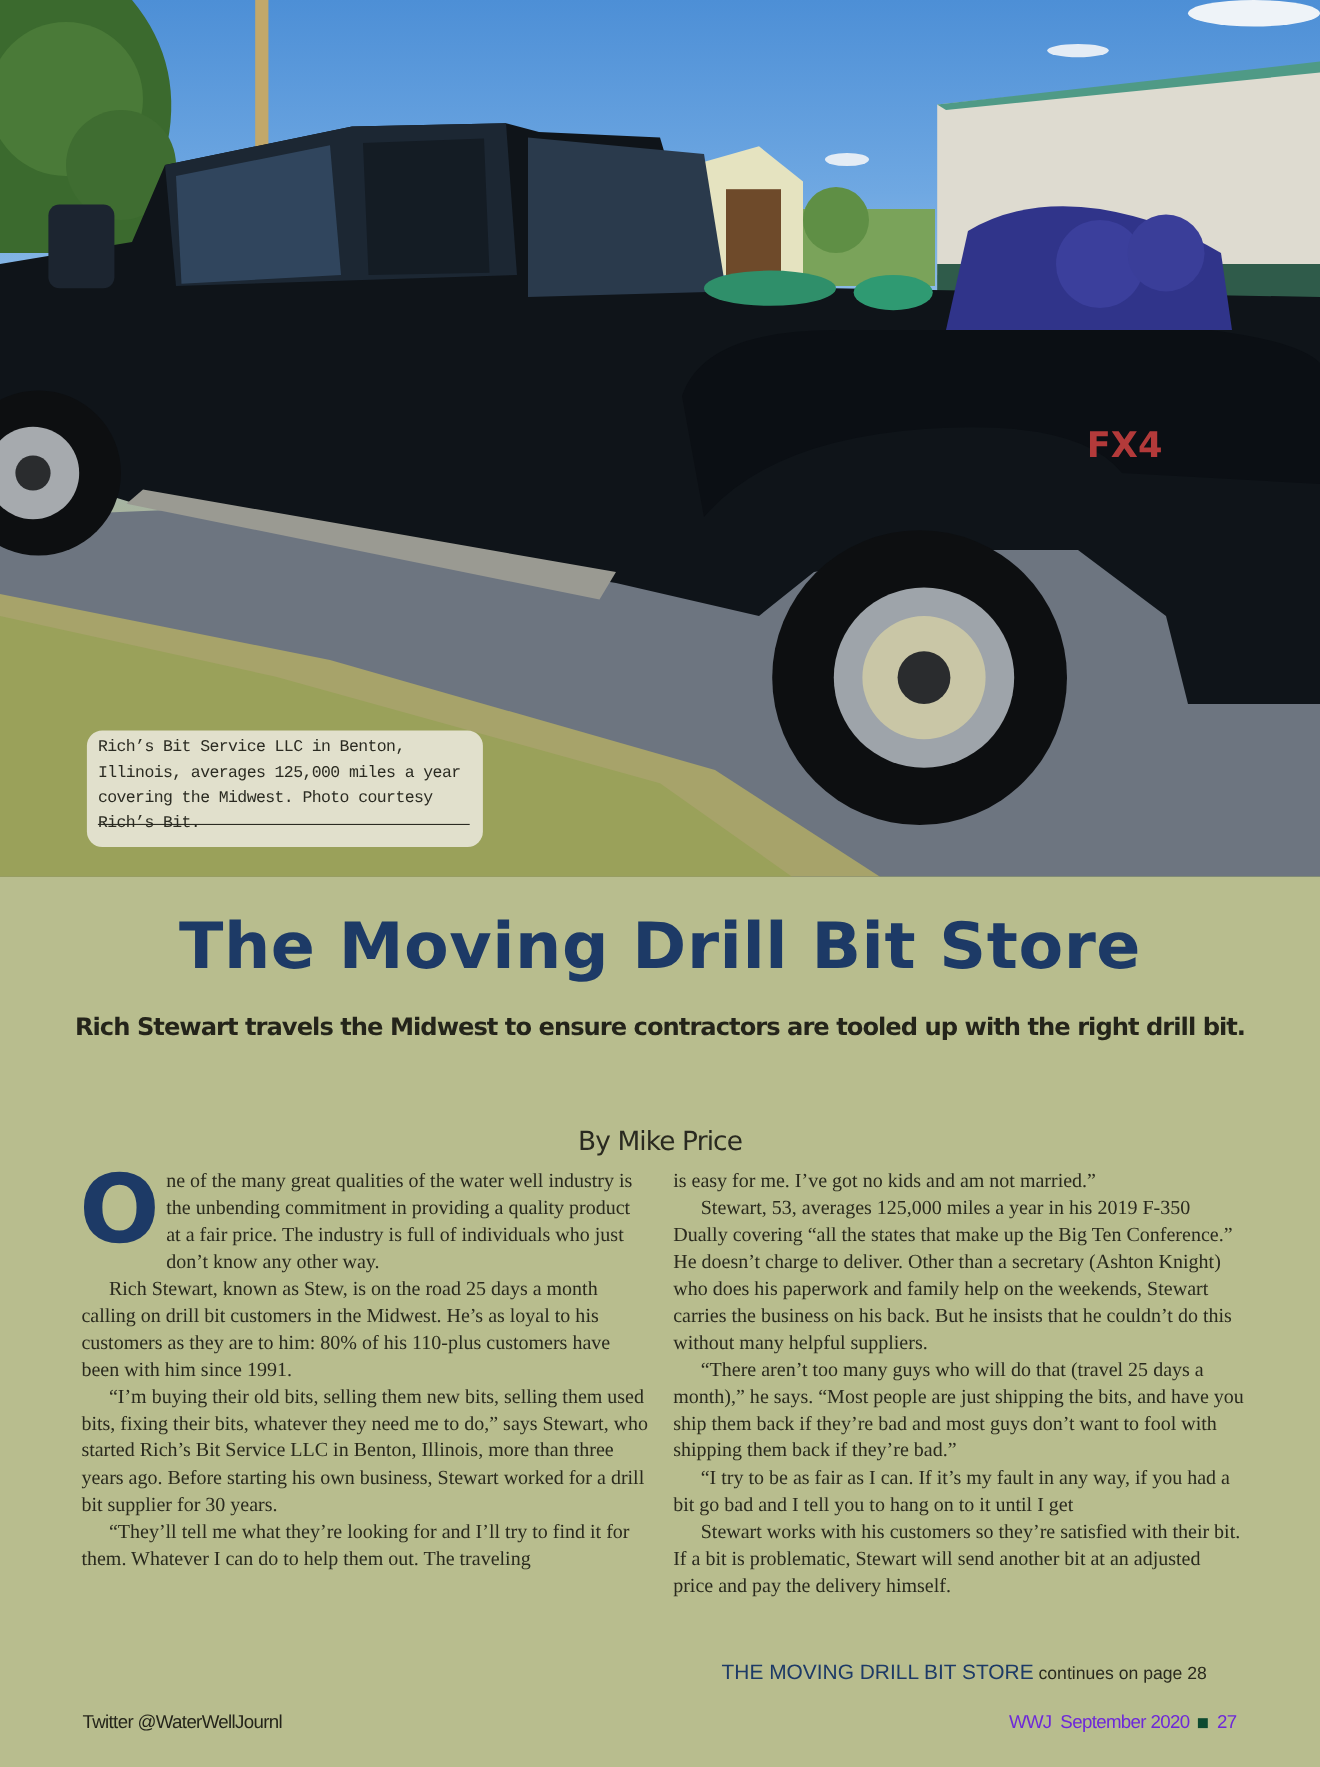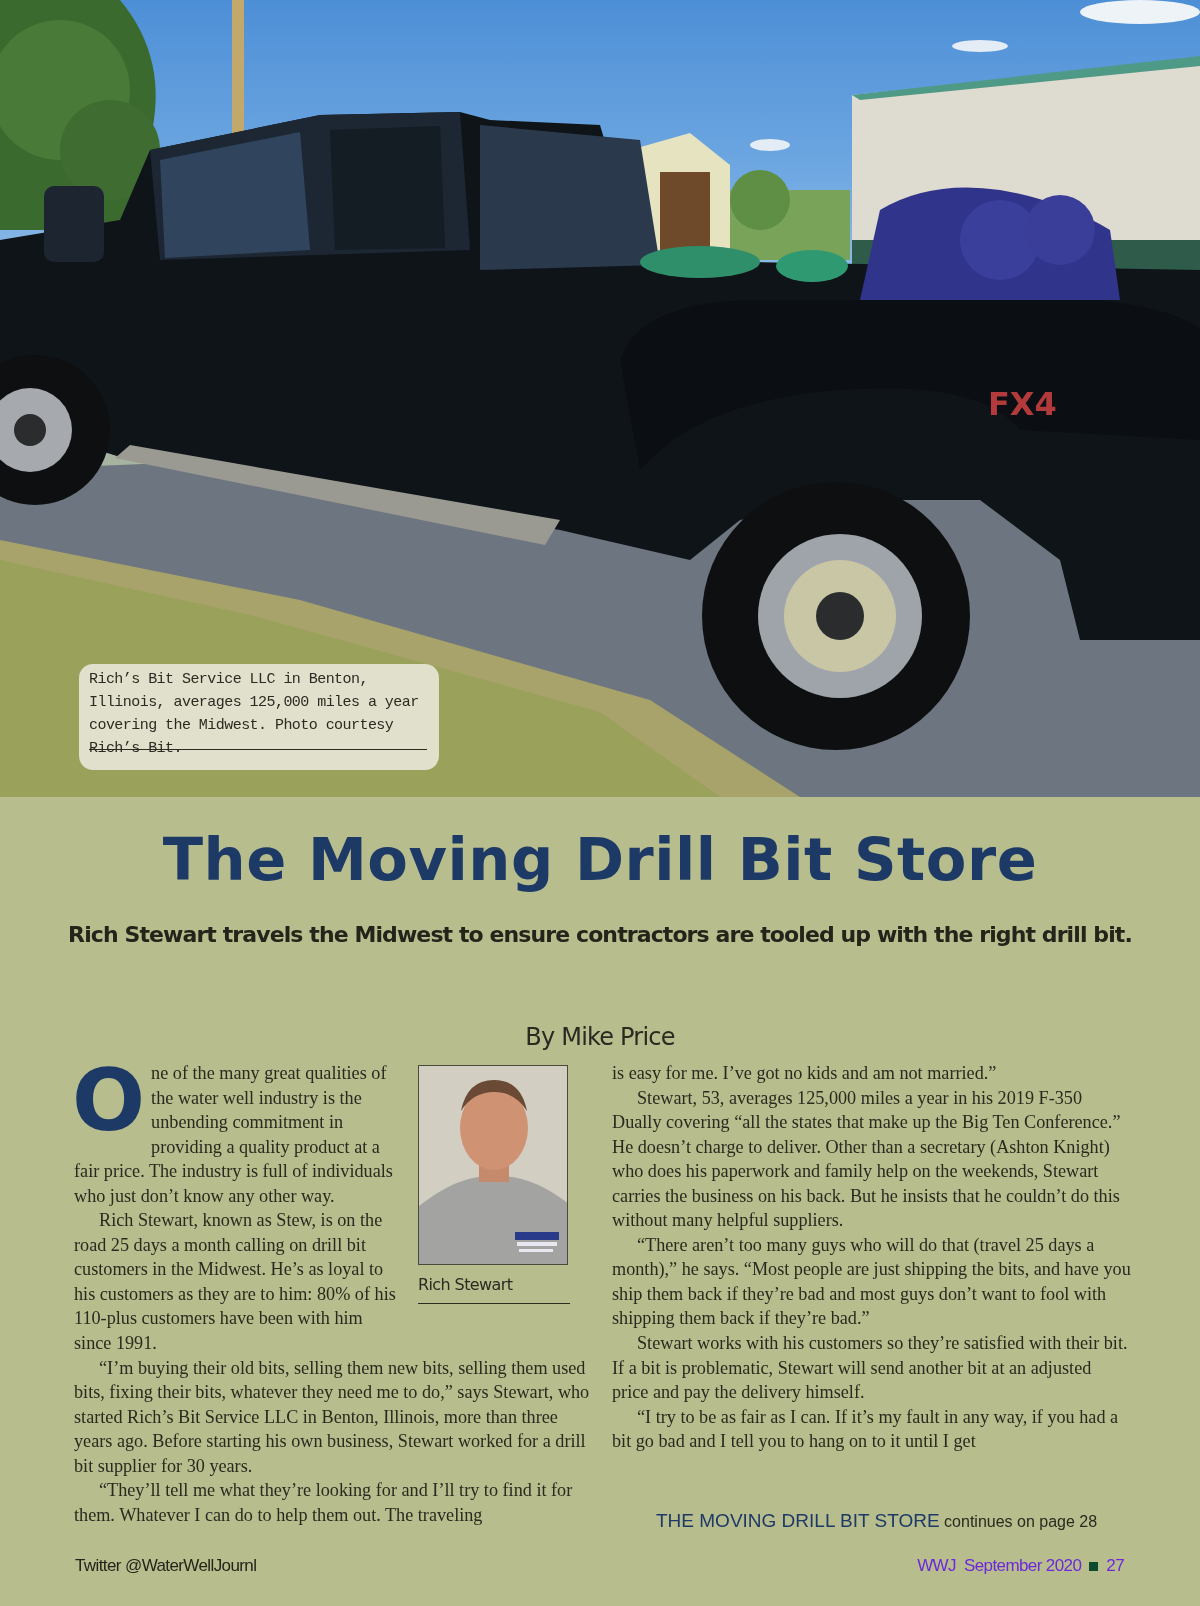--- a/index.html
+++ b/index.html
@@ -190,49 +190,34 @@
     <span>Rich’s Bit Service LLC in Benton, Illinois, averages 125,000 miles a year covering the Midwest. Photo courtesy Rich’s Bit.</span>
     <div class="rule"></div>
   </div>
 </div>
 
 <h1 class="headline">The Moving Drill Bit Store</h1>
 <h2 class="deck">Rich Stewart travels the Midwest to ensure contractors are tooled up with the right drill bit.</h2>
 <div class="byline">By Mike Price</div>
 
 <div class="col col-left">
-  <div class="portrait">
-    <div class="portrait-photo">
-      <svg width="150" height="200" viewBox="0 0 150 200">
-        <rect x="0" y="0" width="150" height="200" fill="#d2cec2"></rect>
-        <path d="M0 140 Q40 108 75 110 Q112 108 150 138 L150 200 L0 200 Z" fill="#a3a4a2"></path>
-        <rect x="60" y="92" width="30" height="24" fill="#c58a6c"></rect>
-        <ellipse cx="75" cy="62" rx="34" ry="42" fill="#cf9273"></ellipse>
-        <path d="M42 45 Q48 14 75 14 Q102 14 108 45 Q96 26 75 26 Q54 26 42 45 Z" fill="#6a4a34"></path>
-        <rect x="96" y="166" width="44" height="8" fill="#2a3a8a"></rect>
-        <rect x="98" y="176" width="40" height="4" fill="#e8e8f0"></rect>
-        <rect x="100" y="183" width="34" height="3" fill="#e8e8f0"></rect>
-      </svg>
-    </div>
-    <div class="portrait-caption">Rich Stewart</div>
-  </div>
 
   <span class="dropcap">O</span>
   <p class="noindent">ne of the many great qualities of the water well industry is the unbending commitment in providing a quality product at a fair price. The industry is full of individuals who just don’t know any other way.</p>
   <p>Rich Stewart, known as Stew, is on the road 25 days a month calling on drill bit customers in the Midwest. He’s as loyal to his customers as they are to him: 80% of his 110-plus customers have been with him since 1991.</p>
   <p>“I’m buying their old bits, selling them new bits, selling them used bits, fixing their bits, whatever they need me to do,” says Stewart, who started Rich’s Bit Service LLC in Benton, Illinois, more than three years ago. Before starting his own business, Stewart worked for a drill bit supplier for 30 years.</p>
   <p>“They’ll tell me what they’re looking for and I’ll try to find it for them. Whatever I can do to help them out. The traveling</p>
 </div>
 
 <div class="col col-right">
   <p class="noindent">is easy for me. I’ve got no kids and am not married.”</p>
   <p>Stewart, 53, averages 125,000 miles a year in his 2019 F-350 Dually covering “all the states that make up the Big Ten Conference.” He doesn’t charge to deliver. Other than a secretary (Ashton Knight) who does his paperwork and family help on the weekends, Stewart carries the business on his back. But he insists that he couldn’t do this without many helpful suppliers.</p>
   <p>“There aren’t too many guys who will do that (travel 25 days a month),” he says. “Most people are just shipping the bits, and have you ship them back if they’re bad and most guys don’t want to fool with shipping them back if they’re bad.”</p>
+  <p>“I try to be as fair as I can. If it’s my fault in any way, if you had a bit go bad and I tell you to hang on to it until I get</p>
   <p>Stewart works with his customers so they’re satisfied with their bit. If a bit is problematic, Stewart will send another bit at an adjusted price and pay the delivery himself.</p>
-  <p>“I try to be as fair as I can. If it’s my fault in any way, if you had a bit go bad and I tell you to hang on to it until I get</p>
 </div>
 
 <div class="continues">
   <span>THE MOVING DRILL BIT STORE</span><span class="rest"> continues on page 28</span>
 </div>
 
 <div class="footer-left">Twitter @WaterWellJournl</div>
 <div class="footer-right">
   <span>WWJ</span>
   <span>September 2020</span>

